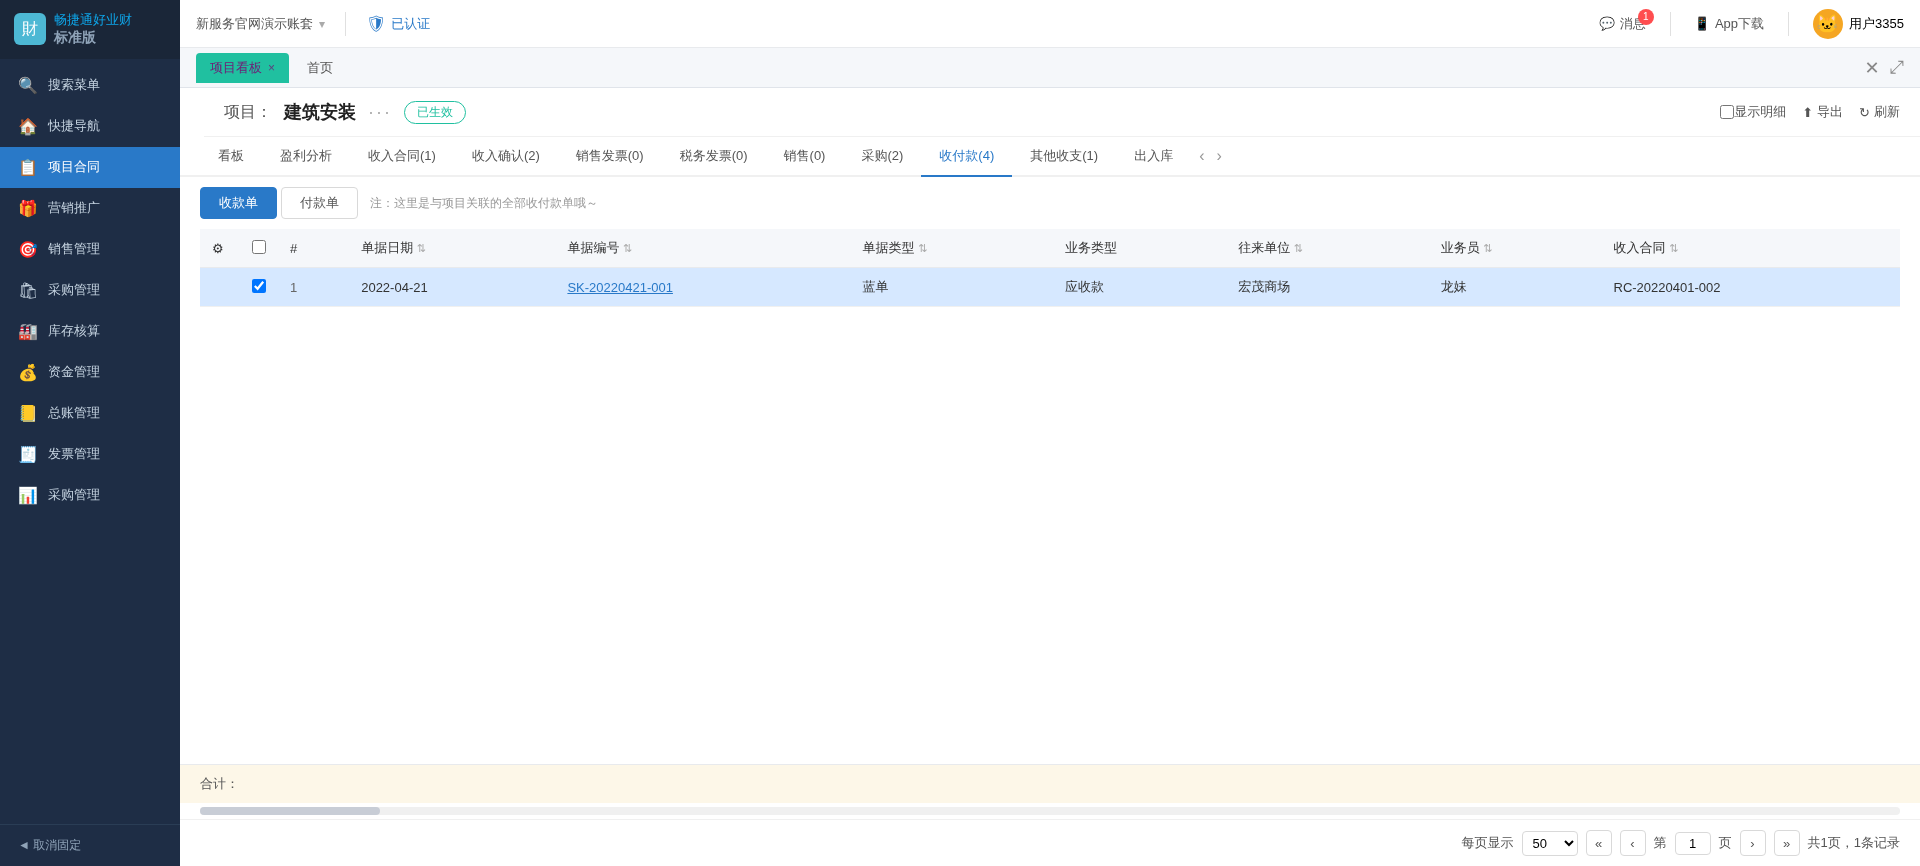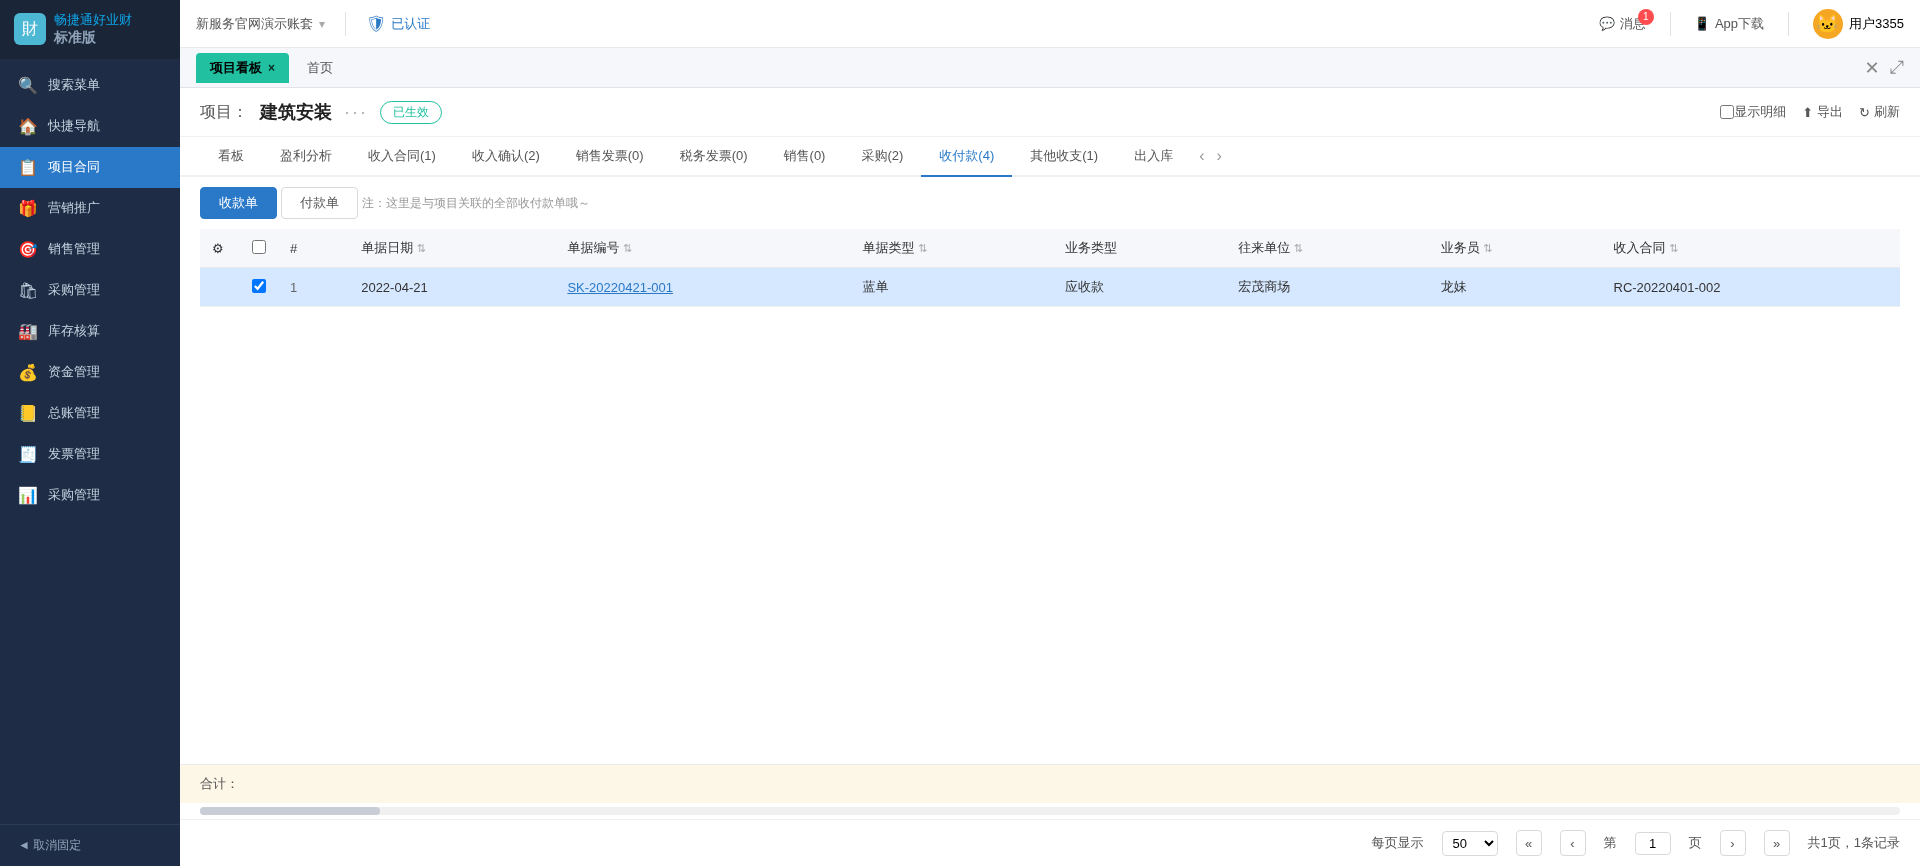--- a/index.html
+++ b/index.html
@@ -86,35 +86,36 @@
     }
     .tab-item {
       padding: 6px 14px;
       cursor: pointer;
       font-size: 13px;
       color: #555;
       border-radius: 4px 4px 0 0;
     }
     .tab-item.active {
       background: #20c0a0;
-      color: #000000;
-      font-weight: 700;
+      color: #701a75;
+      font-weight: 400;
     }
     .tab-close { margin-left: 6px; font-size: 12px; opacity: 0.8; }
     .tab-window-controls { margin-left: auto; display: flex; gap: 10px; color: #888; font-size: 16px; cursor: pointer; }
 
     
     .content-area { flex: 1; background: #fff; overflow: hidden; display: flex; flex-direction: column; }
 
     
     .project-header {
       display: flex; align-items: center;
       padding: 12px 20px;
       border-bottom: 1px solid #f0f0f0;
       gap: 12px;
+      margin-left: 24px;
     }
     .project-title { font-size: 18px; font-weight: 600; color: #222; }
     .project-more { color: #aaa; cursor: pointer; font-size: 18px; letter-spacing: 2px; }
     .project-status {
       border: 1px solid #20c0a0;
       color: #20c0a0;
       border-radius: 12px;
       padding: 2px 12px;
       font-size: 12px;
     }
@@ -150,21 +151,21 @@
     }
     .filter-btn {
       padding: 6px 18px;
       border-radius: 4px;
       cursor: pointer;
       font-size: 13px;
       border: 1px solid transparent;
     }
     .filter-btn.active { background: #2979c8; color: #fff; border-color: #2979c8; }
     .filter-btn.inactive { background: #fff; color: #555; border: 1px solid #d9d9d9; }
-    .filter-note { color: #999; font-size: 12px; }
+    .filter-note { color: #999; font-size: 12px; margin-left: 8px; }
 
     
     .table-wrapper { flex: 1; overflow: auto; padding: 0 20px; }
     table { width: 100%; border-collapse: collapse; }
     thead th {
       background: #f5f7fa;
       padding: 10px 12px;
       text-align: left;
       font-size: 13px;
       font-weight: 500;
@@ -201,21 +202,21 @@
       padding: 4px 20px 4px;
       display: flex;
     }
     .scroll-track { flex: 1; height: 8px; background: #f0f0f0; border-radius: 4px; position: relative; }
     .scroll-thumb { position: absolute; left: 0; top: 0; width: 180px; height: 8px; background: #c8cdd6; border-radius: 4px; }
 
     
     .pagination {
       display: flex; align-items: center; justify-content: flex-end;
       padding: 10px 20px;
-      gap: 18px;
+      gap: 8px;
       font-size: 13px;
       color: #555;
       border-top: 1px solid #f0f0f0;
     }
     .page-size-select {
       border: 1px solid #d9d9d9;
       border-radius: 4px;
       padding: 3px 6px;
       font-size: 13px;
       background: #fff;

